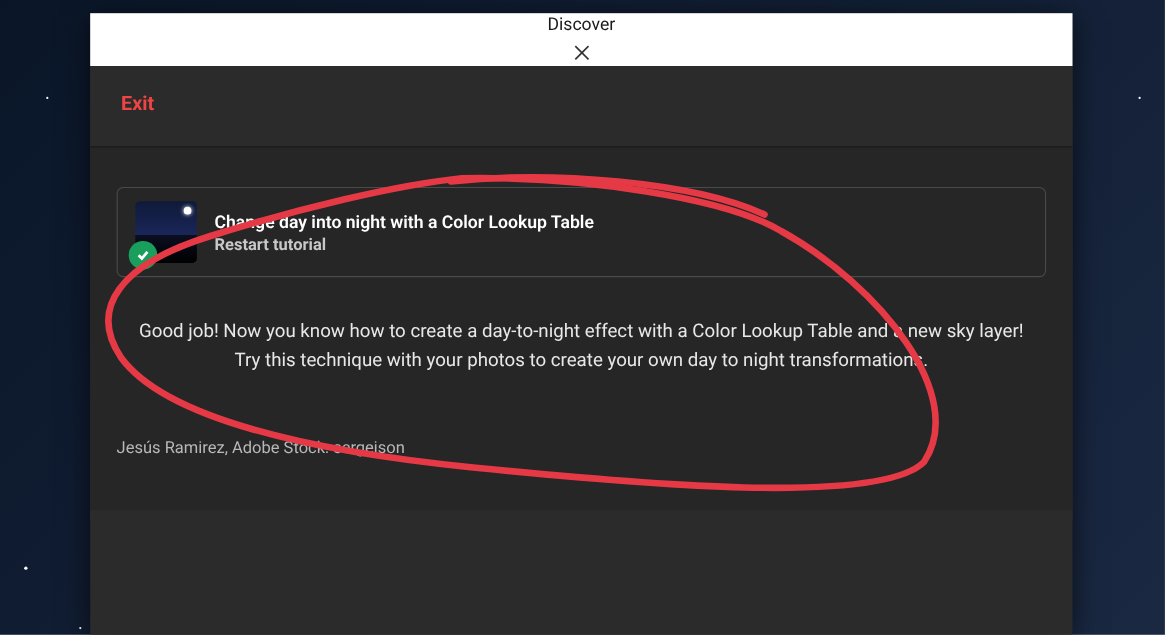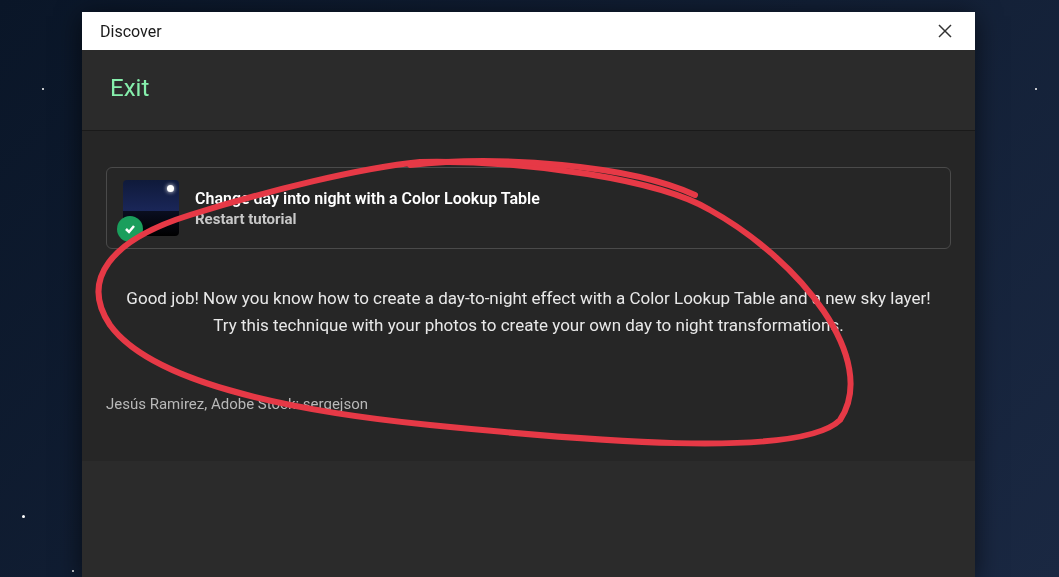--- a/index.html
+++ b/index.html
@@ -28,48 +28,49 @@
       left: 82px;
       right: 84px;
       bottom: 0;
       background: #2b2b2b;
       box-shadow: 0 4px 24px rgba(0,0,0,0.6);
       display: flex;
       flex-direction: column;
     }
     .modal-header {
       background: #ffffff;
-      height: 38px;
+      height: 48px;
       display: flex;
       align-items: center;
       justify-content: space-between;
       padding: 0 18px 0 18px;
+      flex-direction: column;
     }
     .modal-title {
       color: #1a1a1a;
       font-size: 16px;
       font-weight: 400;
     }
     .close-btn {
       width: 24px;
       height: 24px;
       cursor: pointer;
       display: flex;
       align-items: center;
       justify-content: center;
     }
     .close-btn svg { stroke: #333; stroke-width: 1.5; }
     .exit-bar {
       background: #2b2b2b;
       padding: 24px 28px 28px 28px;
     }
     .exit-link {
-      color: #86efac;
-      font-size: 24px;
-      font-weight: 400;
+      color: #ef4444;
+      font-size: 18px;
+      font-weight: 700;
       cursor: pointer;
     }
     .content {
       background: #262626;
       margin: 0;
       padding: 36px 24px 48px 24px;
       border-top: 1px solid #1a1a1a;
     }
     .tutorial-card {
       border: 1px solid #4a4a4a;

